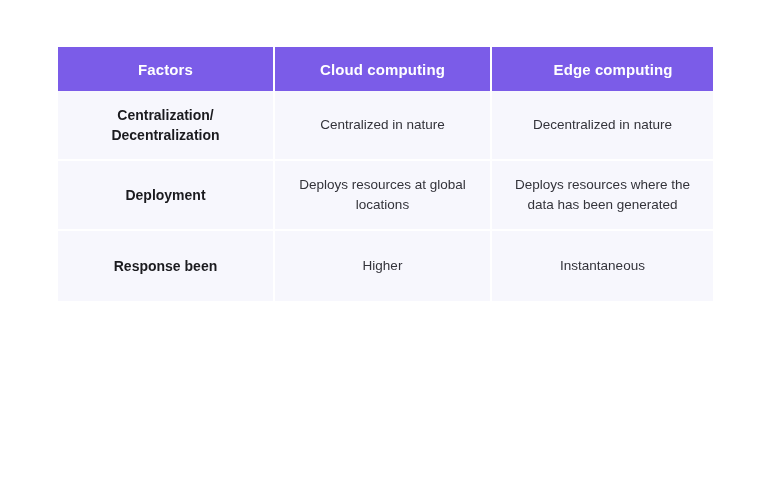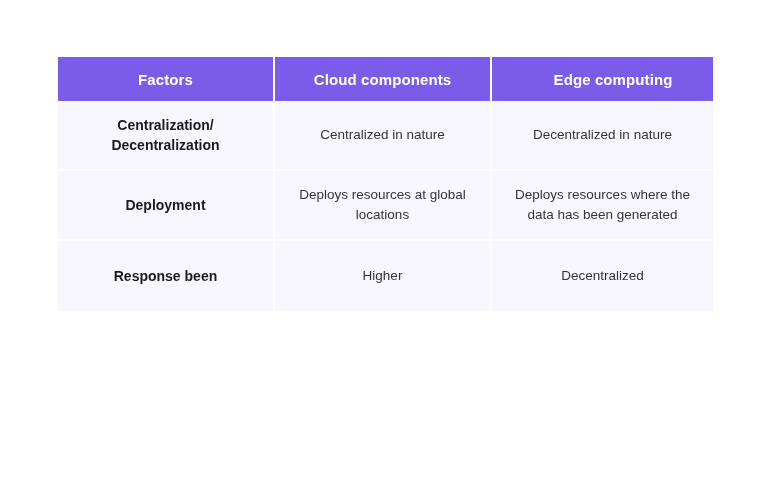--- a/index.html
+++ b/index.html
@@ -18,21 +18,21 @@
   .page {
     position: relative;
     width: 768px;
     height: 480px;
     background: #ffffff;
   }
 
   .comparison-table {
     position: absolute;
     left: 58px;
-    top: 57px;
+    top: 47px;
     width: 655px;
     border-collapse: separate;
     border-spacing: 0;
     table-layout: fixed;
   }
 
   
   .comparison-table thead th {
     background: #7b5ce8;
     color: #ffffff;
@@ -97,21 +97,21 @@
   <table class="comparison-table">
     <colgroup>
       <col class="col-factor">
       <col class="col-cloud">
       <col class="col-edge">
     </colgroup>
 
     <thead>
       <tr>
         <th>Factors</th>
-        <th>Cloud components</th>
+        <th>Cloud computing</th>
         <th>Edge computing</th>
       </tr>
     </thead>
 
     <tbody>
 
       <tr>
         <td class="cell-factor">
           <span>Centralization/</span><br>
           <span>Decentralization</span>
@@ -123,20 +123,20 @@
       <tr>
         <td class="cell-factor">Deployment</td>
         <td class="cell-value">Deploys resources at global locations</td>
         <td class="cell-value">Deploys resources where the data has been generated</td>
       </tr>
 
 
       <tr>
         <td class="cell-factor">Response been</td>
         <td class="cell-value">Higher</td>
-        <td class="cell-value">Decentralized</td>
+        <td class="cell-value">Instantaneous</td>
       </tr>
 
 
     </tbody>
   </table>
 
 </div>
 
 </body></html>

